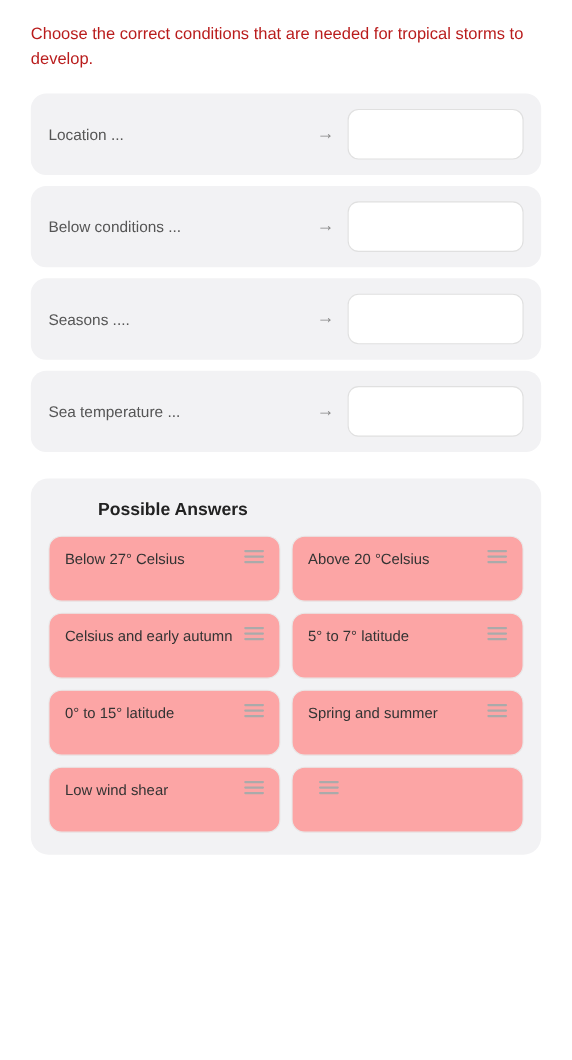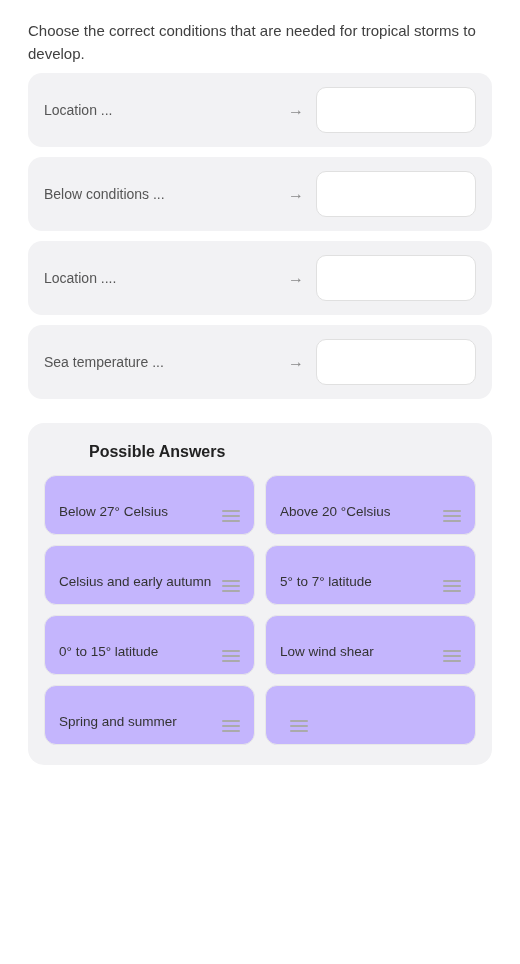--- a/index.html
+++ b/index.html
@@ -11,23 +11,23 @@
     body {
       width: 520px;
       min-height: 964px;
       background: #ffffff;
       font-family: -apple-system, BlinkMacSystemFont, 'Segoe UI', sans-serif;
       padding: 20px 28px;
     }
 
     .intro-text {
       font-size: 15px;
-      color: #404040;
+      color: #b91c1c;
       line-height: 1.5;
-      margin-bottom: 8px;
+      margin-bottom: 20px;
     }
 
     .match-container {
       display: flex;
       flex-direction: column;
       gap: 10px;
       margin-bottom: 24px;
     }
 
     .match-row {
@@ -73,25 +73,25 @@
       margin-left: 45px;
     }
 
     .answers-grid {
       display: grid;
       grid-template-columns: 1fr 1fr;
       gap: 10px;
     }
 
     .answer-card {
-      background: #c4b5fd;
+      background: #fca5a5;
       border-radius: 12px;
       padding: 12px 14px;
       display: flex;
-      align-items: flex-end;
+      align-items: flex-start;
       justify-content: space-between;
       min-height: 60px;
       border: 1.5px solid #e8e8e8;
       cursor: grab;
     }
 
     .answer-text {
       font-size: 13.5px;
       color: #333;
       flex: 1;
@@ -127,21 +127,21 @@
     <div class="match-drop-zone"></div>
   </div>
 
   <div class="match-row">
     <span class="match-label">Below conditions ...</span>
     <span class="arrow-icon">→</span>
     <div class="match-drop-zone"></div>
   </div>
 
   <div class="match-row">
-    <span class="match-label">Location ....</span>
+    <span class="match-label">Seasons ....</span>
     <span class="arrow-icon">→</span>
     <div class="match-drop-zone"></div>
   </div>
 
   <div class="match-row">
     <span class="match-label">Sea temperature ...</span>
     <span class="arrow-icon">→</span>
     <div class="match-drop-zone"></div>
   </div>
 
@@ -190,38 +190,38 @@
     <div class="answer-card">
       <span class="answer-text">0° to 15° latitude</span>
       <div class="drag-handle">
         <span></span>
           <span></span>
           <span></span>
       </div>
     </div>
 
     <div class="answer-card">
+      <span class="answer-text">Spring and summer</span>
+      <div class="drag-handle">
+        <span></span>
+          <span></span>
+          <span></span>
+      </div>
+    </div>
+
+    <div class="answer-card">
       <span class="answer-text">Low wind shear</span>
       <div class="drag-handle">
         <span></span>
           <span></span>
           <span></span>
       </div>
     </div>
 
     <div class="answer-card">
-      <span class="answer-text">Spring and summer</span>
-      <div class="drag-handle">
-        <span></span>
-          <span></span>
-          <span></span>
-      </div>
-    </div>
-
-    <div class="answer-card">
       <div class="drag-handle">
         <span></span>
           <span></span>
           <span></span>
       </div>
     </div>
 
   </div>
 </div>
 

